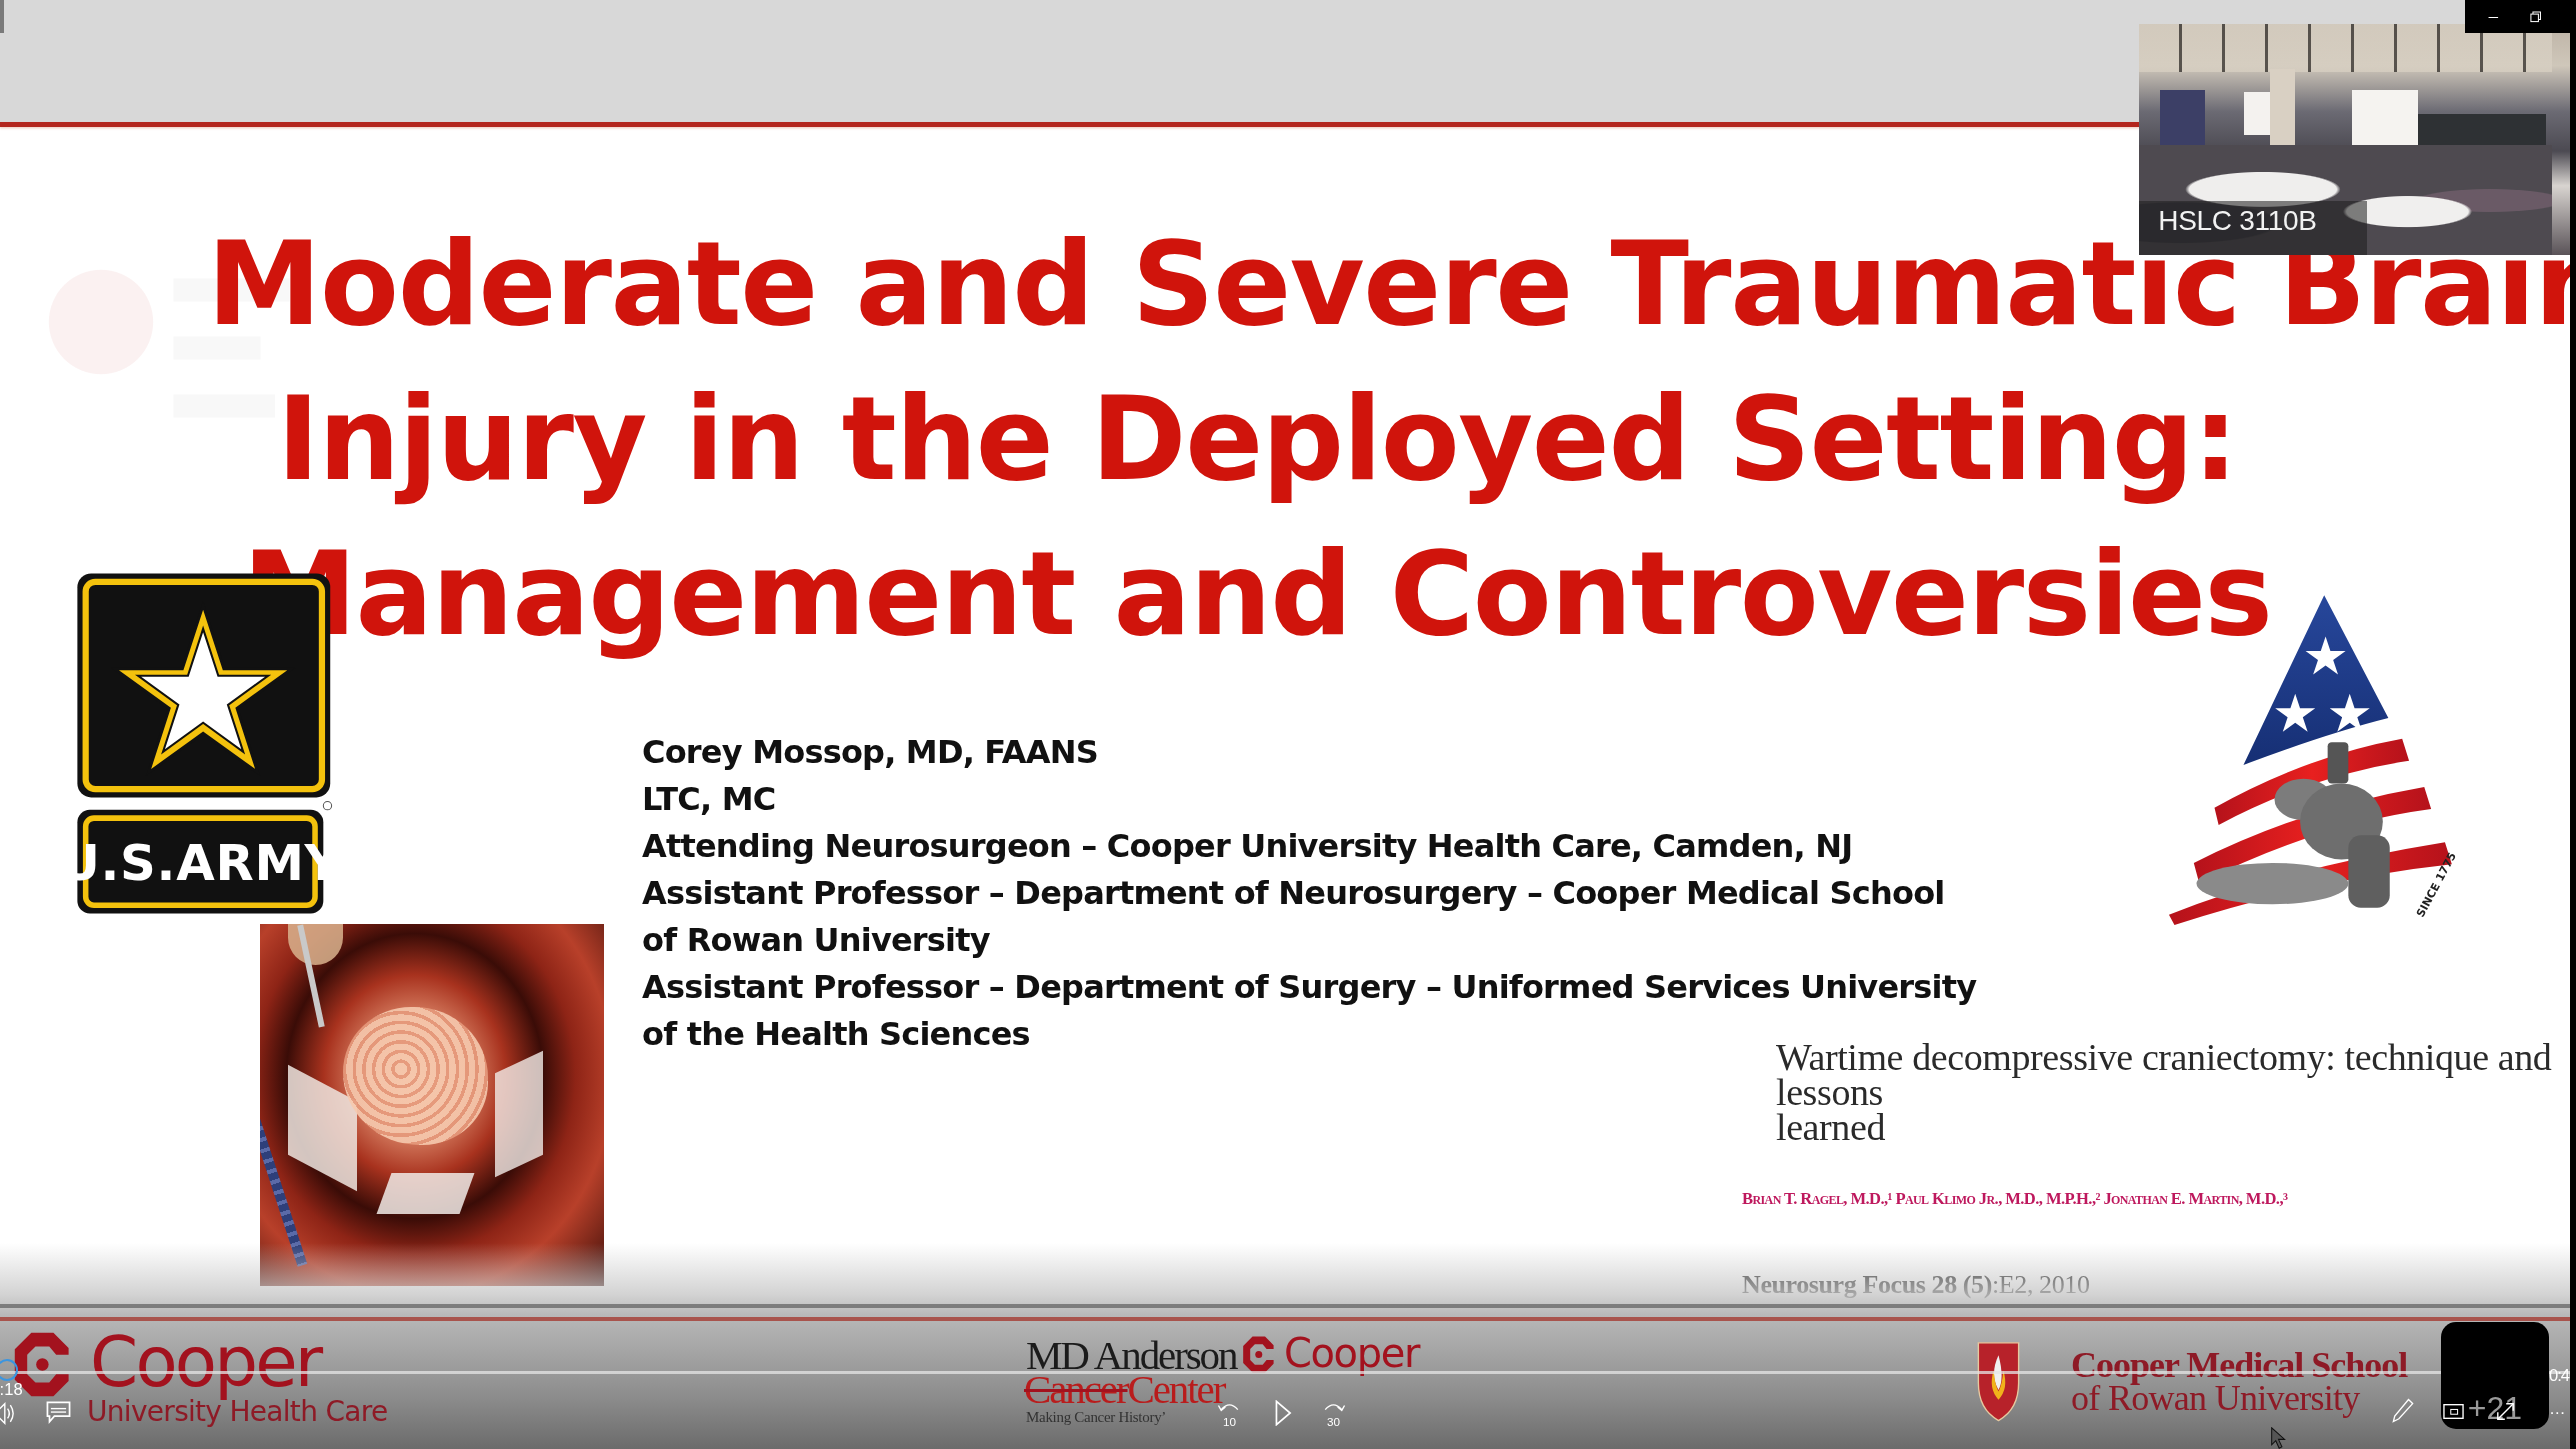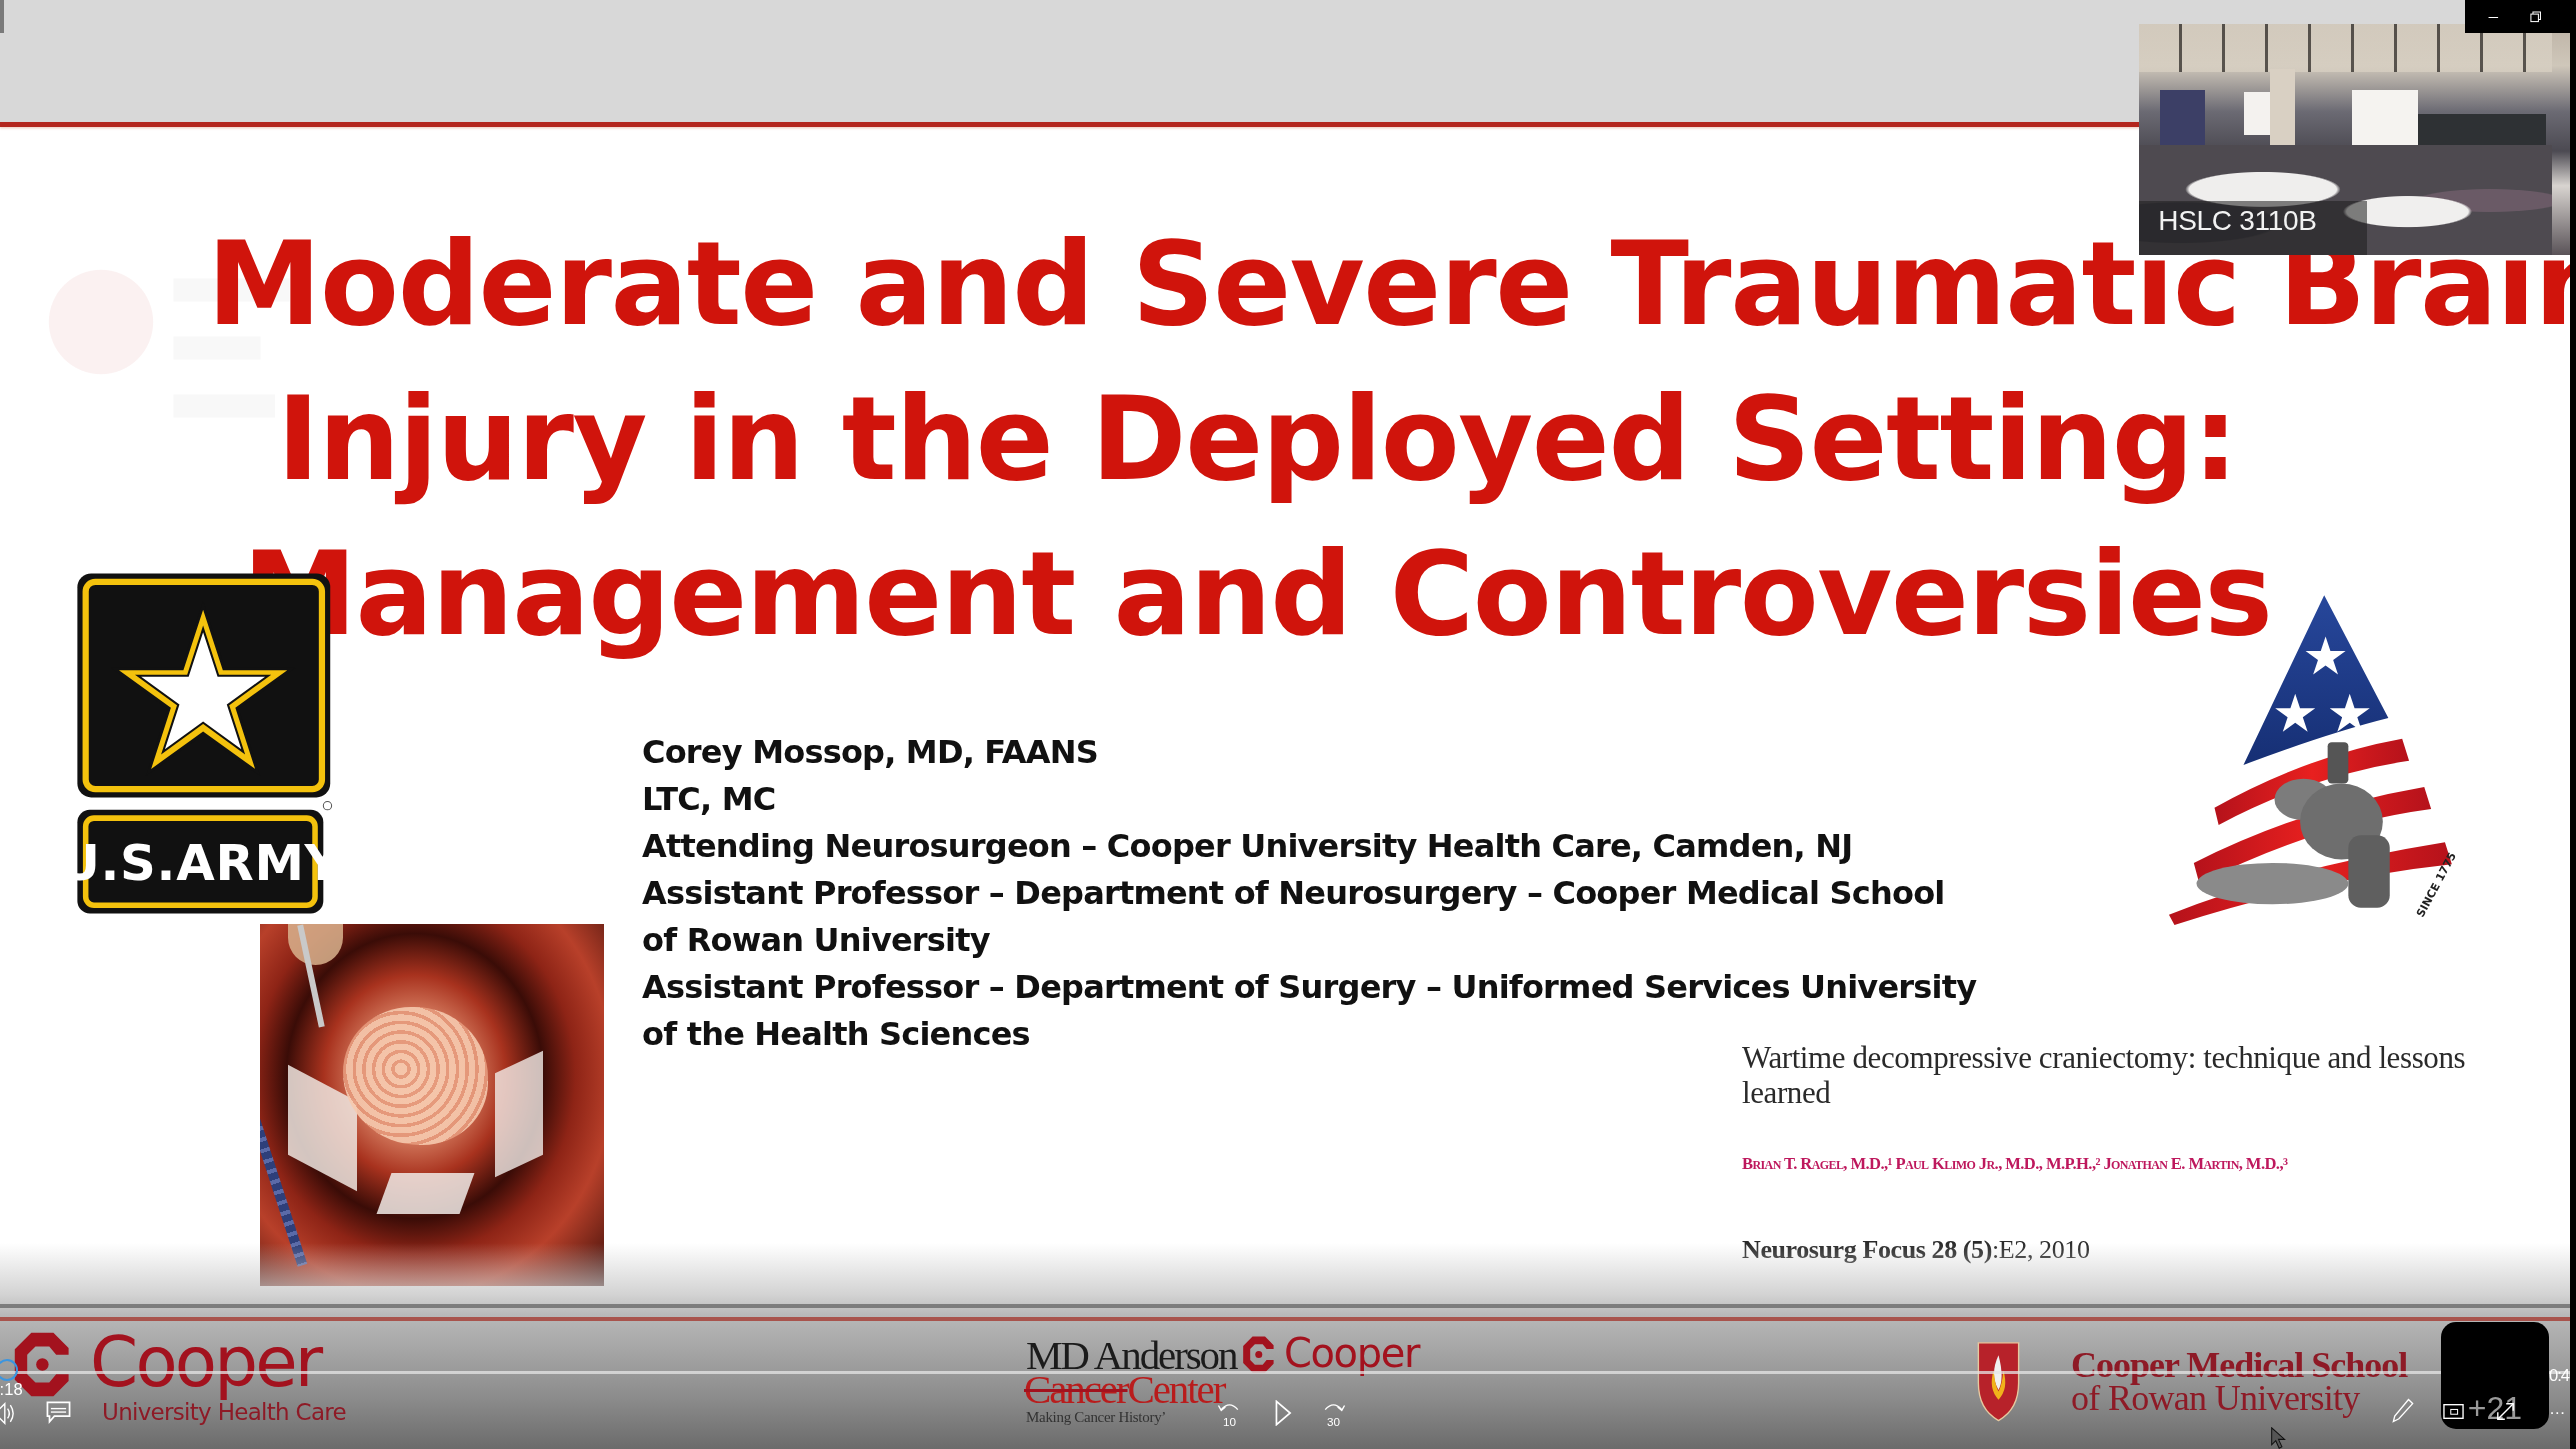--- a/index.html
+++ b/index.html
@@ -51,33 +51,33 @@
     font-family:"DejaVu Sans", sans-serif; font-weight:bold; color:#111;
     font-size:32px; line-height:47px; letter-spacing:-0.8px;
   }
   #author-block div { white-space:nowrap; }
 
   
   #flag-logo { left:2141px; top:580px; width:325px; height:345px; }
 
   
   #citation { left:1742px; top:1040px; width:829px; font-family:"Liberation Serif", serif; color:#2a2a2a; }
-  #citation-title { font-size:31px; line-height:35px; letter-spacing:-0.4px; }
+  #citation-title { font-size:38px; line-height:35px; letter-spacing:-0.4px;margin-left:34px; }
   #citation-authors { margin-top:43px; font-size:16.6px; line-height:21px; font-weight:bold; font-variant:small-caps; letter-spacing:-0.6px; color:#be185d; }
   #citation-journal { margin-top:61px; font-size:26px; line-height:30px; letter-spacing:-0.4px; }
   #citation-journal b { font-weight:bold; }
 
   
   #footer-shade { left:0; top:1243px; width:2576px; height:206px;
     background:linear-gradient(180deg, rgba(255,255,255,0) 0%, rgba(200,200,200,.8) 25%, #b8b8b8 35%, #8c8c8c 75%, #6b6b6b 100%); }
   #footer-dark-rule { left:0; top:1304px; width:2576px; height:4.1px; background:#6a6a6a; opacity:.8; }
   #footer-red-rule { left:0; top:1317px; width:2576px; height:3.5px; background:#a6423a; opacity:.85; }
   #cooper-octagon { left:12.4px; top:1330px; width:58px; height:69px; }
   #cooper-word { left:90px; top:1328px; font-family:"DejaVu Sans", sans-serif; font-size:69px; line-height:69px; color:#a3121e; letter-spacing:-2.8px; }
-  #cooper-sub { left:102px; top:1397px; font-family:"DejaVu Sans", sans-serif; font-size:23px; line-height:30px; color:#8e1a26; letter-spacing:-0.7px; }
+  #cooper-sub { left:87px; top:1397px; font-family:"DejaVu Sans", sans-serif; font-size:28px; line-height:30px; color:#8e1a26; letter-spacing:-0.7px; }
 
   
   #mda-word { left:1026px; top:1335px; font-family:"Liberation Serif", serif; font-size:41px; line-height:41px; color:#1b1b1b; letter-spacing:-2.1px; white-space:nowrap; }
   #mda-cc { left:1024px; top:1369px; font-family:"Liberation Serif", serif; font-size:41px; line-height:41px; color:#b91c1c; letter-spacing:-2.1px; white-space:nowrap; }
   #mda-cc .strike { text-decoration:line-through; text-decoration-color:#a3121e; text-decoration-thickness:2.8px; }
   #mda-tag { left:1026px; top:1409px; font-family:"Liberation Serif", serif; font-size:15px; color:#333; letter-spacing:-0.3px; }
   #mda-oct { left:1240px; top:1335px; width:36px; height:39px; }
   #mda-cooper { left:1284px; top:1333px; font-family:"DejaVu Sans", sans-serif; font-size:40px; line-height:41px; color:#a3121e; letter-spacing:-1.4px; }
 
   

